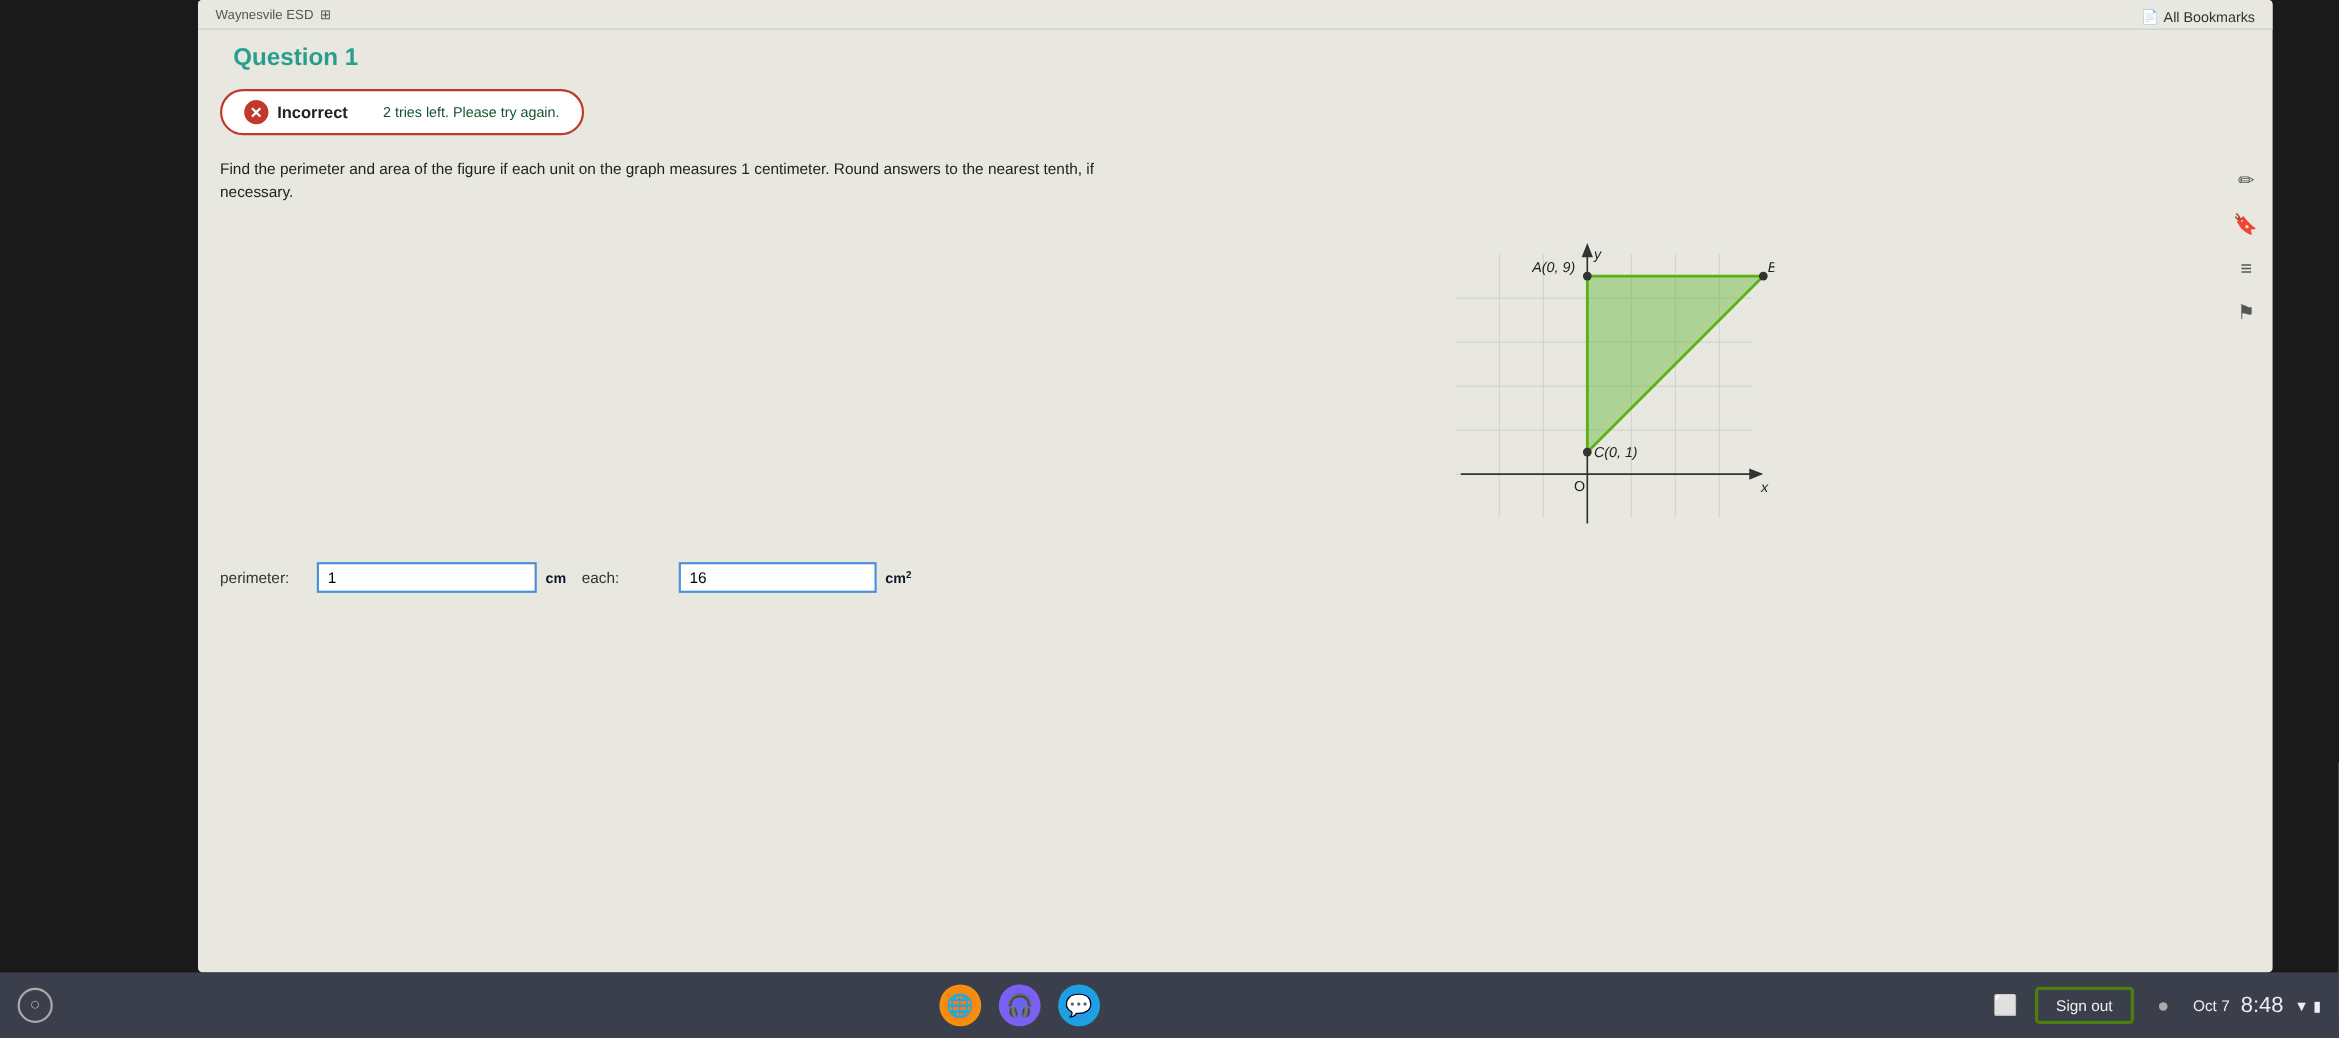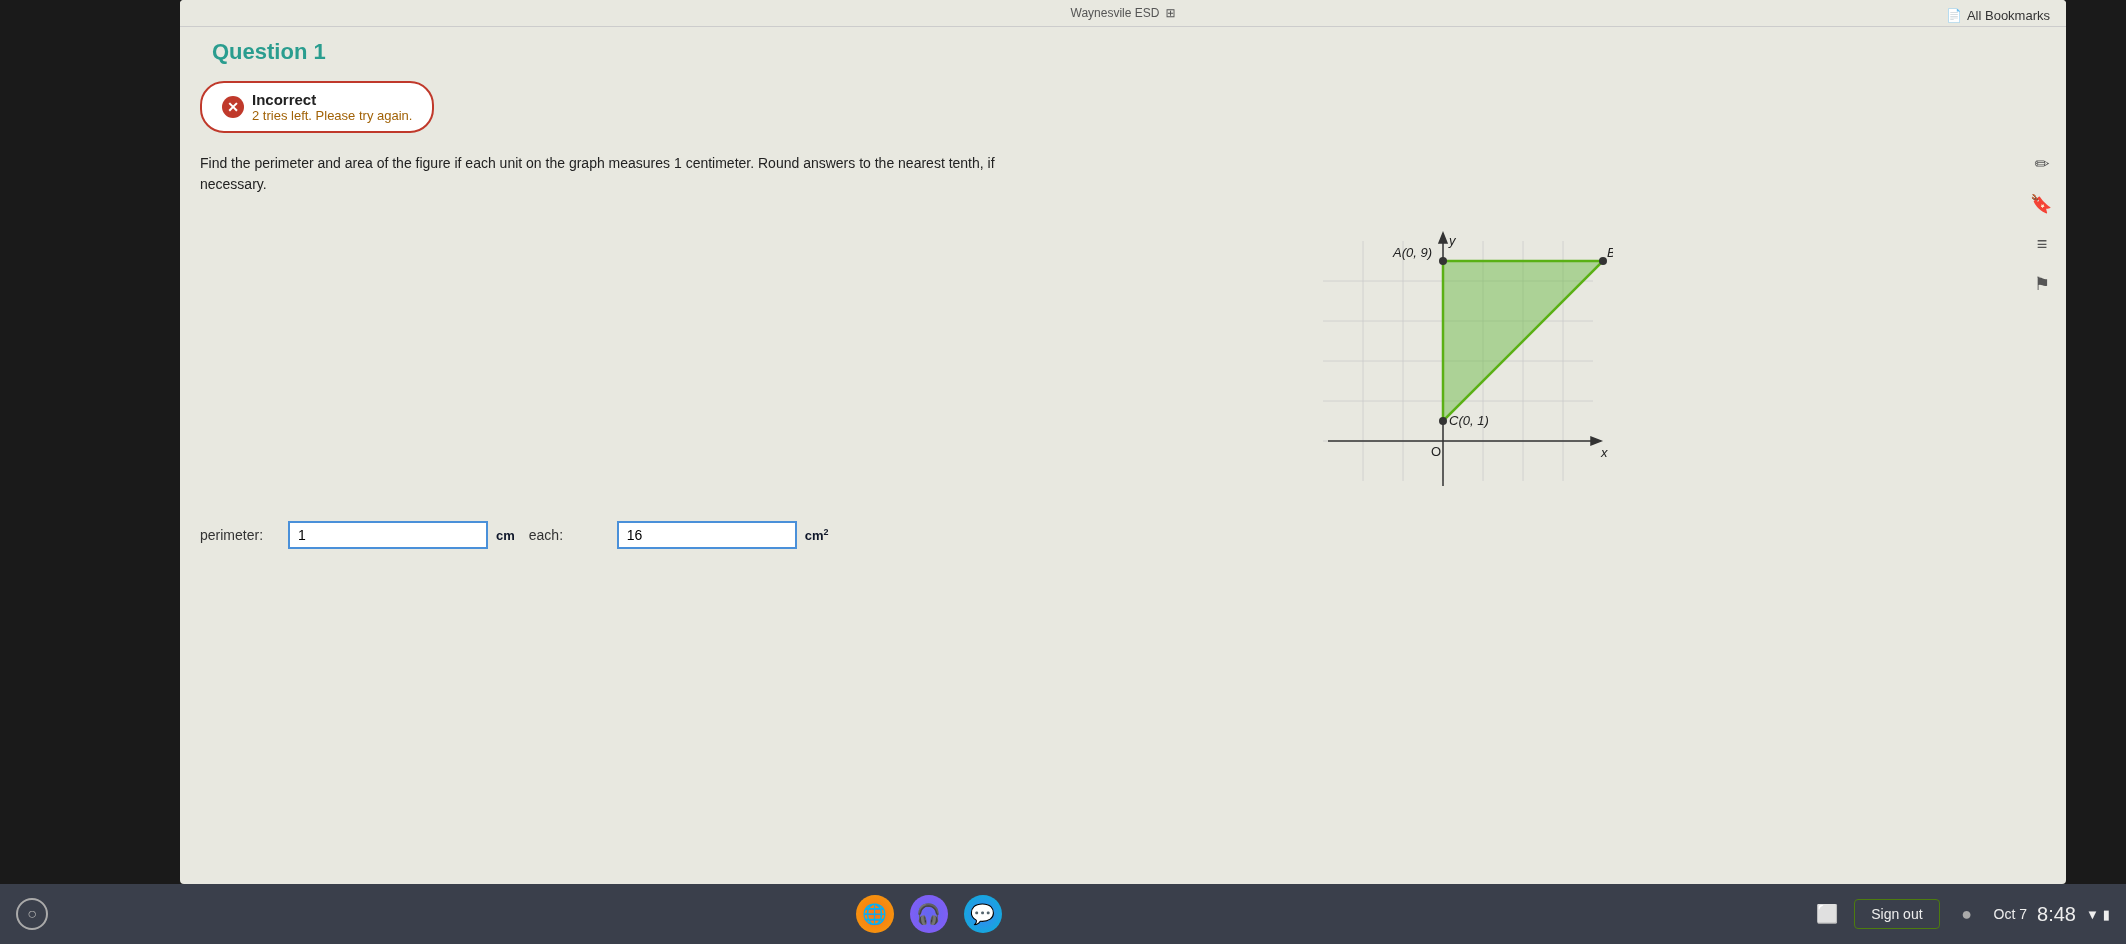--- a/index.html
+++ b/index.html
@@ -20,21 +20,21 @@
       right: 60px;
       bottom: 60px;
       background: #e8e8e0;
       border-radius: 4px;
       overflow: hidden;
     }
 
     
     .content-top-bar {
       display: flex;
-      justify-content: center;
+      justify-content: flex-start;
       align-items: center;
       padding: 6px 16px;
       background: #e8e8e0;
       border-bottom: 1px solid #ccc;
     }
 
     .top-bar-left {
       display: flex;
       align-items: center;
       gap: 8px;
@@ -68,32 +68,33 @@
       align-items: center;
       justify-content: center;
       color: white;
       font-weight: bold;
       font-size: 14px;
       flex-shrink: 0;
     }
 
     .incorrect-text-block {
       display: flex;
-      flex-direction: column;
+      flex-direction: row;
     }
 
     .incorrect-title {
       font-weight: bold;
       font-size: 15px;
       color: #222;
     }
 
     .incorrect-subtitle {
       font-size: 13px;
-      color: #a16207;
+      color: #14532d;
+      margin-left: 32px;
     }
 
     
     .question-text {
       padding: 8px 20px 16px 20px;
       font-size: 14px;
       color: #222;
       line-height: 1.5;
       max-width: 900px;
     }
@@ -227,21 +228,21 @@
       display: flex;
       align-items: center;
       justify-content: center;
       cursor: pointer;
       color: #ddd;
       font-size: 18px;
     }
 
     .sign-out-btn {
       background: transparent;
-      border: 1px solid #4d7c0f;
+      border: 3px solid #4d7c0f;
       color: #eee;
       padding: 6px 16px;
       border-radius: 4px;
       font-size: 14px;
       cursor: pointer;
     }
 
     .date-display {
       color: #eee;
       font-size: 14px;

